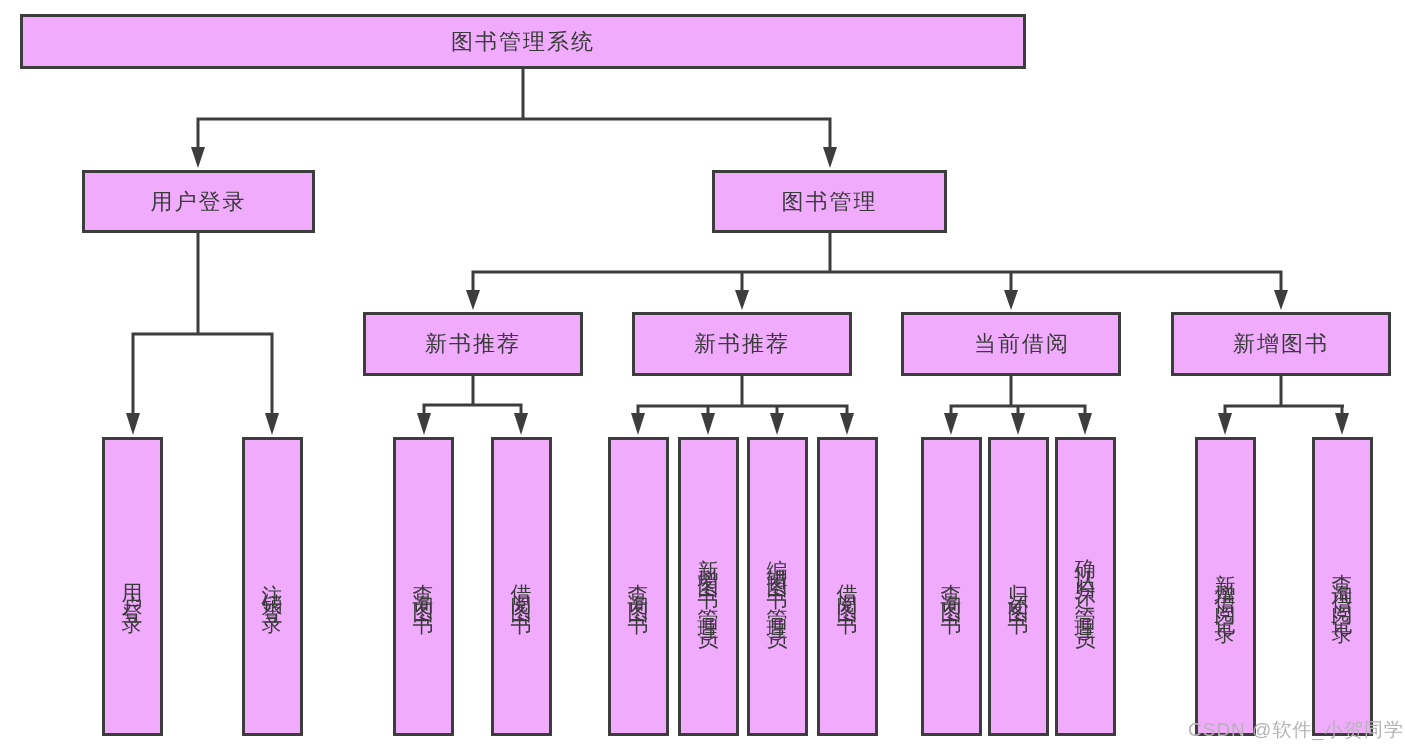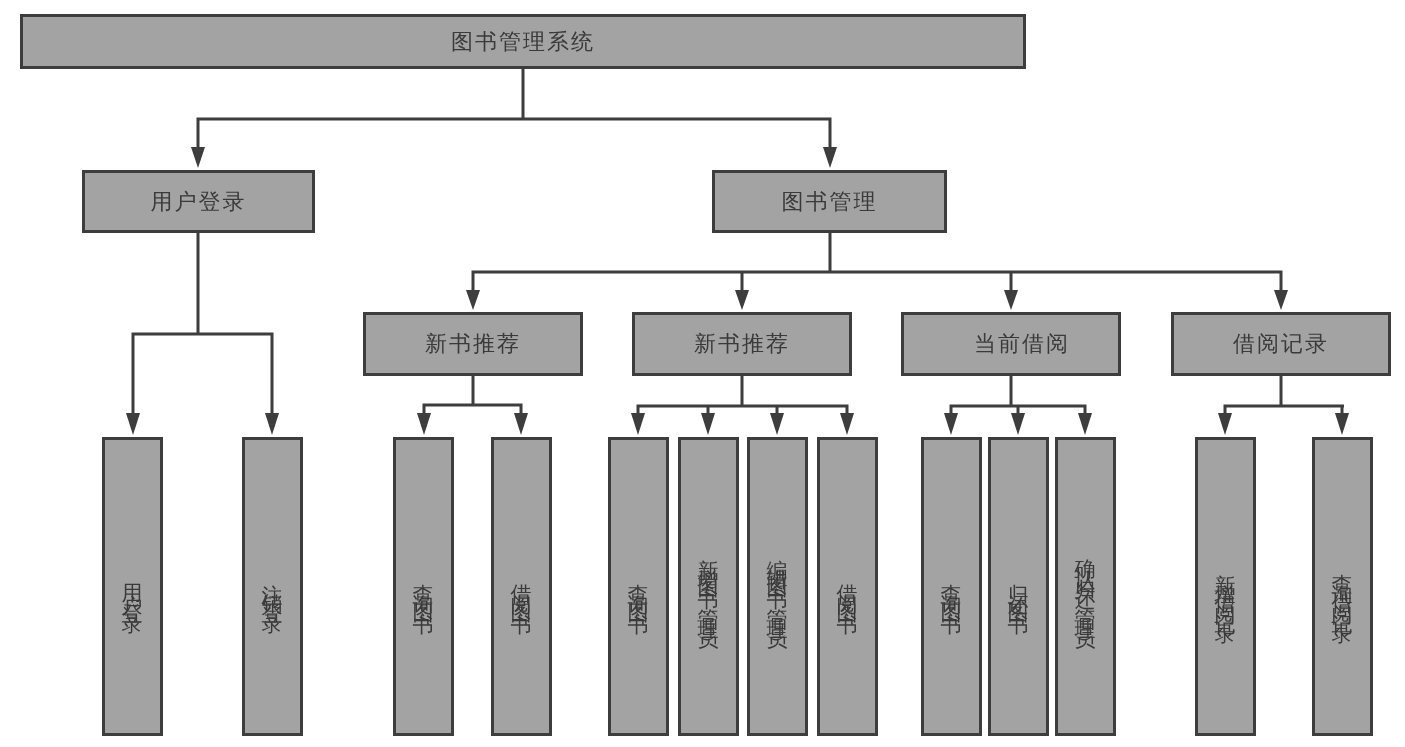--- a/index.html
+++ b/index.html
@@ -12,21 +12,21 @@
     overflow: hidden;
   }
   .wires {
     position: absolute;
     left: 0; top: 0;
     width: 1405px; height: 747px;
   }
   .node {
     position: absolute;
     box-sizing: border-box;
-    background: #a3a3a3;
+    background: #f0abfc;
     border: 3px solid #3d3d3d;
     display: flex;
     align-items: center;
     justify-content: center;
     color: #3a3a3a;
   }
   .node.h {
     font-size: 22px;
     letter-spacing: 2px;
     white-space: nowrap;
@@ -139,21 +139,21 @@
   </svg>
 
   <div class="node h" id="n-root">图书管理系统</div>
 
   <div class="node h" id="n-user-login">用户登录</div>
   <div class="node h" id="n-new-book">新书推荐</div>
 
   <div class="node h" id="n-book-mgmt">图书管理</div>
   <div class="node h" id="n-book-borrow">新书推荐</div>
   <div class="node h" id="n-current-borrow">当前借阅</div>
-  <div class="node h" id="n-borrow-records">借阅记录</div>
+  <div class="node h" id="n-borrow-records">新增图书</div>
 
   <div class="node v" id="n-ul-login">
     <span class="vtext">用户登录</span>
   </div>
   <div class="node v" id="n-ul-logout">
     <span class="vtext">注销登录</span>
   </div>
   <div class="node v" id="n-nb-query">
     <span class="vtext">查询图书</span>
   </div>
@@ -181,14 +181,15 @@
   <div class="node v" id="n-cb-confirm">
     <span class="vtext">确认归还（管理员）</span>
   </div>
   <div class="node v" id="n-br-add">
     <span class="vtext">新增借阅记录</span>
   </div>
   <div class="node v" id="n-br-query">
     <span class="vtext">查询借阅记录</span>
   </div>
 
+  <div class="watermark">CSDN @软件_小贺同学</div>
 
 </div>
 
 </body></html>

